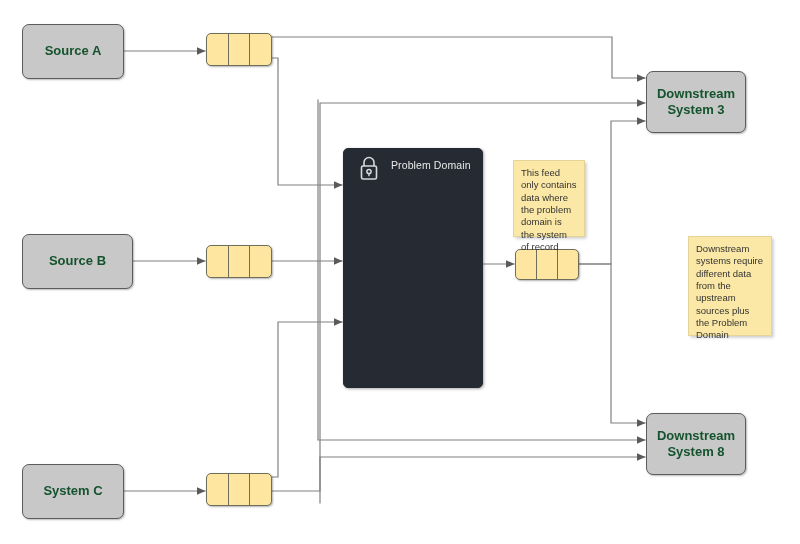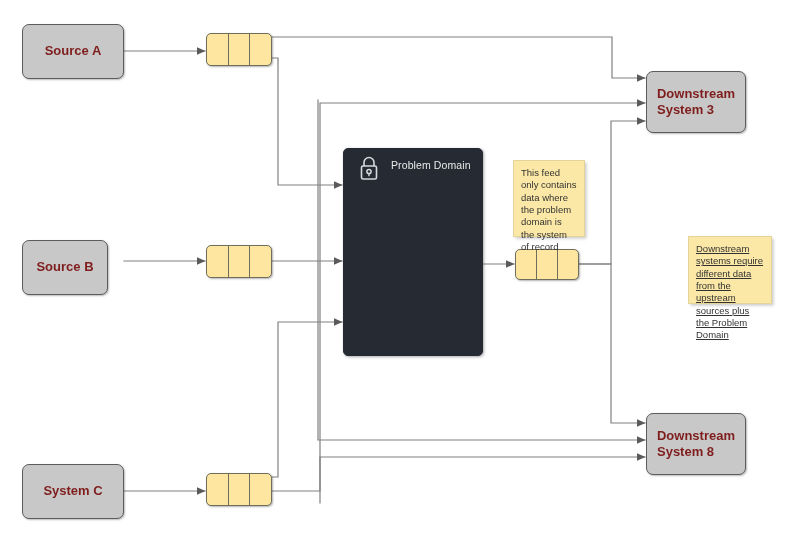--- a/index.html
+++ b/index.html
@@ -6,22 +6,22 @@
   body{width:800px;height:544px;overflow:hidden;
        font-family:"Liberation Sans","DejaVu Sans",sans-serif;}
   #canvas{position:relative;width:800px;height:544px;background:#ffffff;}
   svg#wires{position:absolute;left:0;top:0;width:800px;height:544px;}
 
   .node{position:absolute;box-sizing:border-box;}
 
   
   .greybox{
     background:#c8c8c8;border:1px solid #5c5c5c;border-radius:7px;
-    display:flex;align-items:center;justify-content:center;
-    color:#7f1d1d;font-weight:bold;font-size:13px;line-height:1.25;
+    display:flex;align-items:center;justify-content:center;text-align:center;
+    color:#14532d;font-weight:bold;font-size:13px;line-height:1.25;
     box-shadow:1px 1px 2px rgba(0,0,0,.28);
   }
 
   
   .queue{
     background:#ffe6a0;border:1px solid #6e6e5a;border-radius:5px;
     display:flex;box-shadow:1px 1px 2px rgba(0,0,0,.30);overflow:hidden;
   }
   .queue .seg{flex:1 1 0;}
   .queue .seg + .seg{border-left:1px solid #6e6e5a;}
@@ -84,21 +84,21 @@
       <path d="M320,503 L320,457 L645,457"></path>
 
       <path d="M483,264 L514,264"></path>
     </g>
   </svg>
 
   <div class="node greybox" style="left:22px;top:24px;width:102px;height:55px;">
     <span>Source A</span>
   </div>
 
-  <div class="node greybox" style="left:22px;top:240px;width:86px;height:55px;">
+  <div class="node greybox" style="left:22px;top:234px;width:111px;height:55px;">
     <span>Source B</span>
   </div>
 
   <div class="node greybox" style="left:22px;top:464px;width:102px;height:55px;">
     <span>System C</span>
   </div>
 
   <div class="node queue" style="left:206px;top:33px;width:66px;height:33px;">
     <div class="seg"></div>
     <div class="seg"></div>
@@ -116,21 +116,21 @@
     <div class="seg"></div>
     <div class="seg"></div>
   </div>
 
   <div class="node queue" style="left:515px;top:249px;width:64px;height:31px;">
     <div class="seg"></div>
     <div class="seg"></div>
     <div class="seg"></div>
   </div>
 
-  <div class="node darkbox" style="left:343px;top:148px;width:140px;height:208px;">
+  <div class="node darkbox" style="left:343px;top:148px;width:140px;height:240px;">
     <span class="lockwrap">
       <svg viewBox="0 0 26 28" width="26" height="28" xmlns="http://www.w3.org/2000/svg">
         <path d="M8 11 L8 7.5 A5 5 0 0 1 18 7.5 L18 11" fill="none" stroke="#d6d8dc" stroke-width="1.6"></path>
         <rect x="5.5" y="11" width="15" height="13" rx="1.6" fill="none" stroke="#d6d8dc" stroke-width="1.6"></rect>
         <circle cx="13" cy="16.5" r="2.1" fill="none" stroke="#d6d8dc" stroke-width="1.5"></circle>
         <path d="M13 18.4 L13 21.3" stroke="#d6d8dc" stroke-width="1.5" fill="none"></path>
       </svg>
     </span>
     <span class="dlabel">Problem Domain</span>
   </div>
@@ -144,15 +144,15 @@
 
   <div class="node greybox" style="left:646px;top:413px;width:100px;height:62px;">
     <div>
       <div>Downstream</div>
       <div>System 8</div>
     </div>
   </div>
 
   <div class="node note" style="left:513px;top:160px;width:72px;height:77px;">This feed only contains data where the problem domain is the system of record</div>
 
-  <div class="node note" style="left:688px;top:236px;width:84px;height:68px;text-decoration:underline;">Downstream systems require different data from the upstream sources plus the Problem Domain</div>
+  <div class="node note" style="left:688px;top:236px;width:84px;height:100px;">Downstream systems require different data from the upstream sources plus the Problem Domain</div>
 
 </div>
 
 </body></html>

